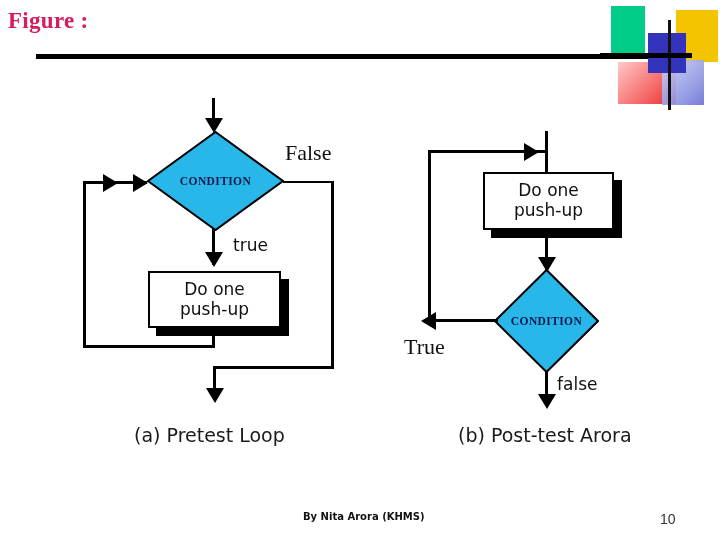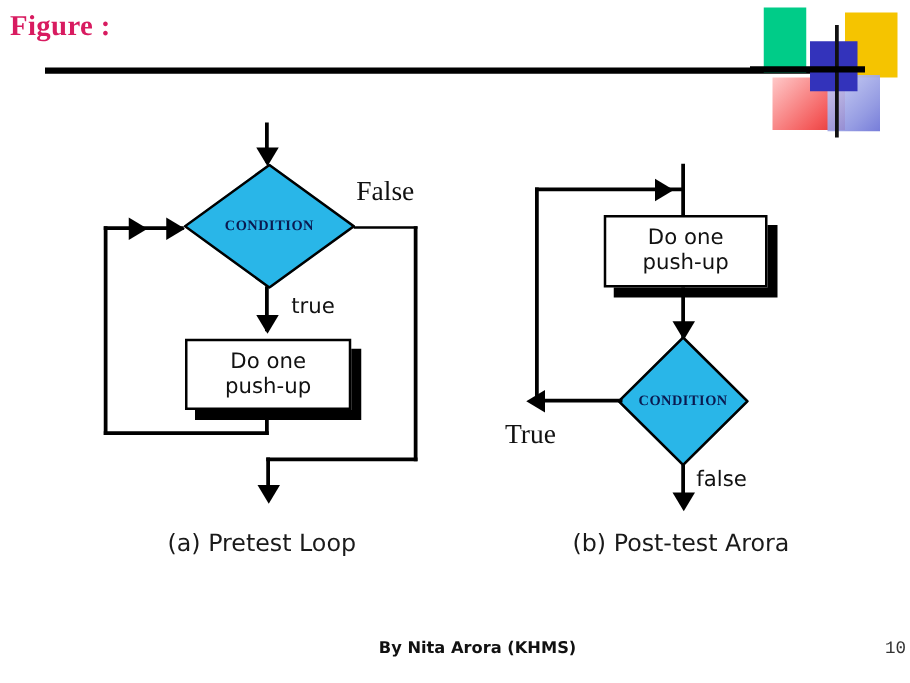--- a/index.html
+++ b/index.html
@@ -93,26 +93,26 @@
   .lbl.sans {font-family:"DejaVu Sans", sans-serif;font-size:17px;}
 
   .caption{
     position:absolute;white-space:nowrap;
     font-family:"DejaVu Sans", sans-serif;font-size:19px;color:#1a1a1a;text-align:right;
   }
 
   
   .footer-credit{
     position:absolute;left:303px;top:511px;
-    font-family:"DejaVu Sans", sans-serif;font-weight:bold;font-size:13px;color:#111;
+    font-family:"DejaVu Sans", sans-serif;font-weight:bold;font-size:10px;color:#111;
     white-space:nowrap;
   }
   .footer-page{
-    position:absolute;left:708px;top:511px;
-    font-family:Liberation Mono, monospace;font-size:14px;color:#333;
+    position:absolute;left:660px;top:511px;
+    font-family:Liberation Sans, sans-serif;font-size:14px;color:#333;
   }
 </style>
 </head>
 <body>
 
 <div id="slide">
 
   <div class="fig-label">Figure :</div>
   <div class="rule"></div>
 

